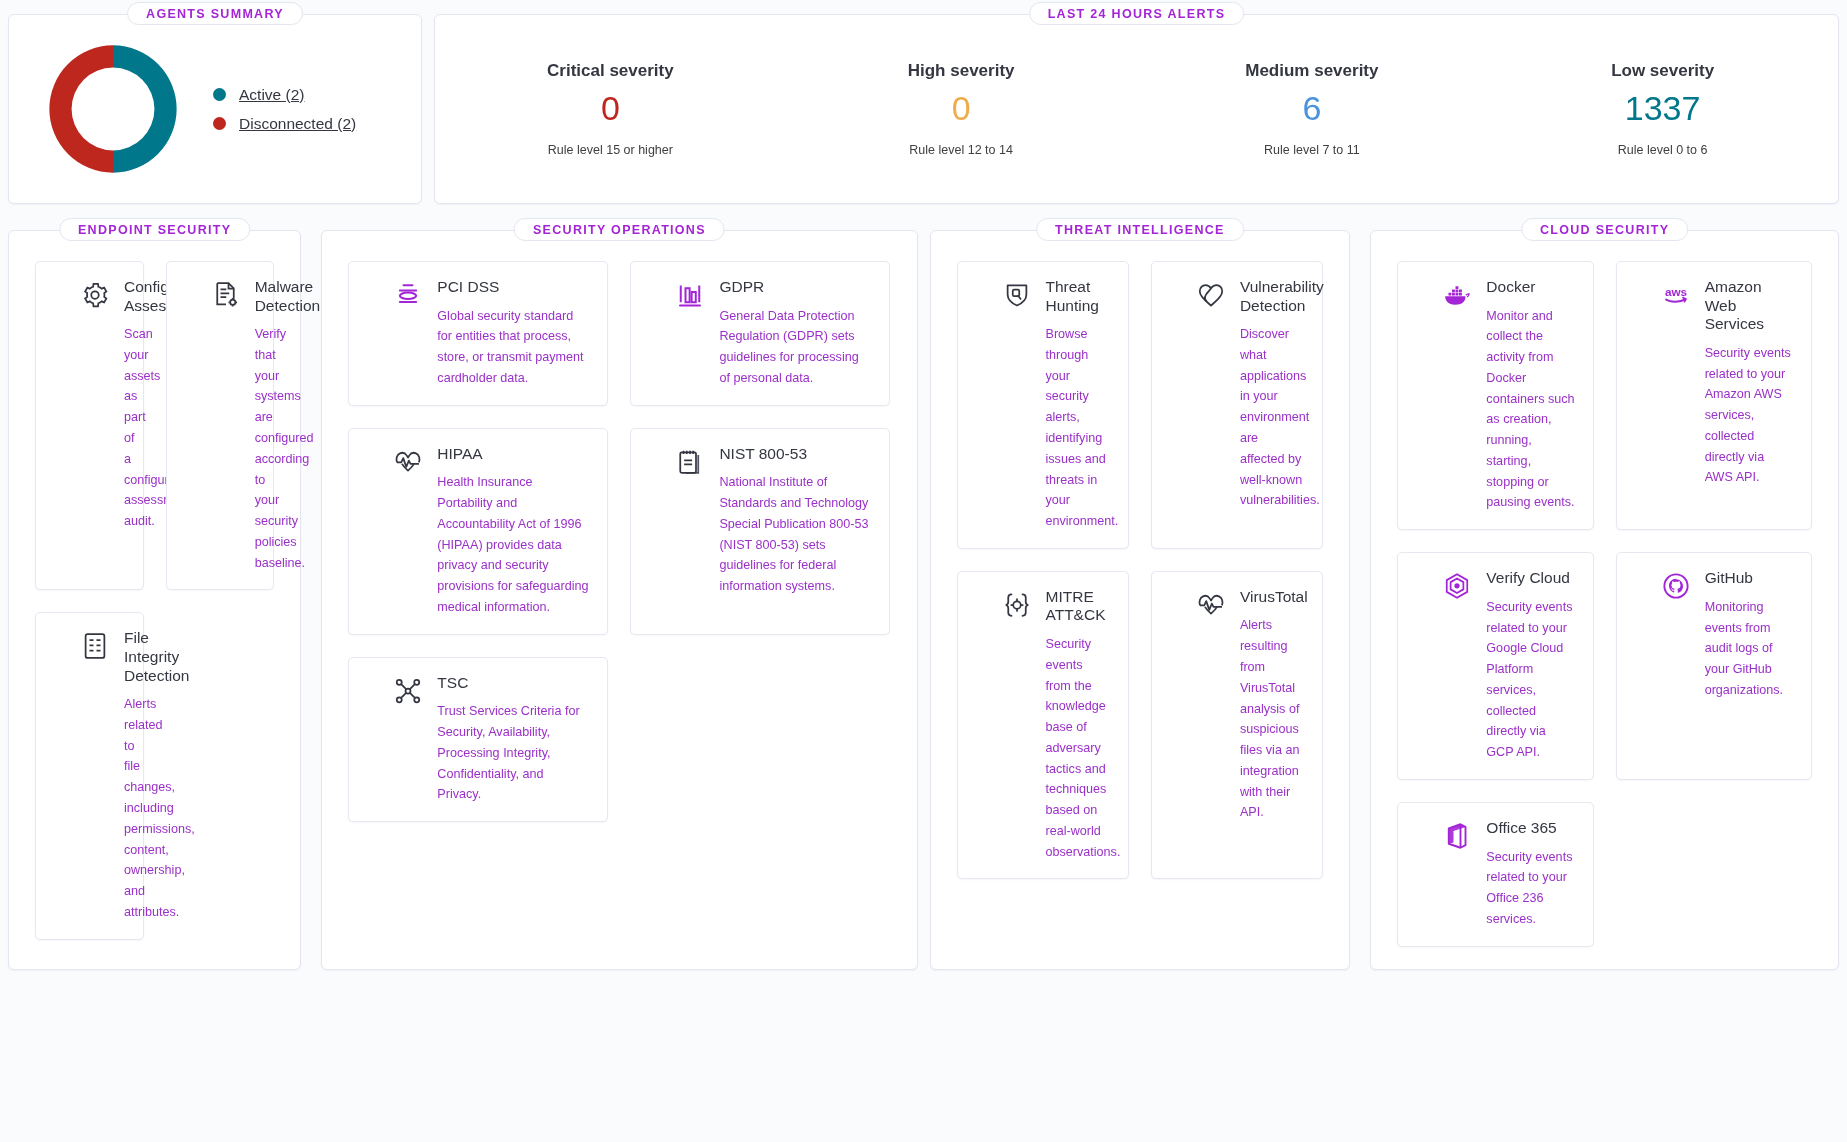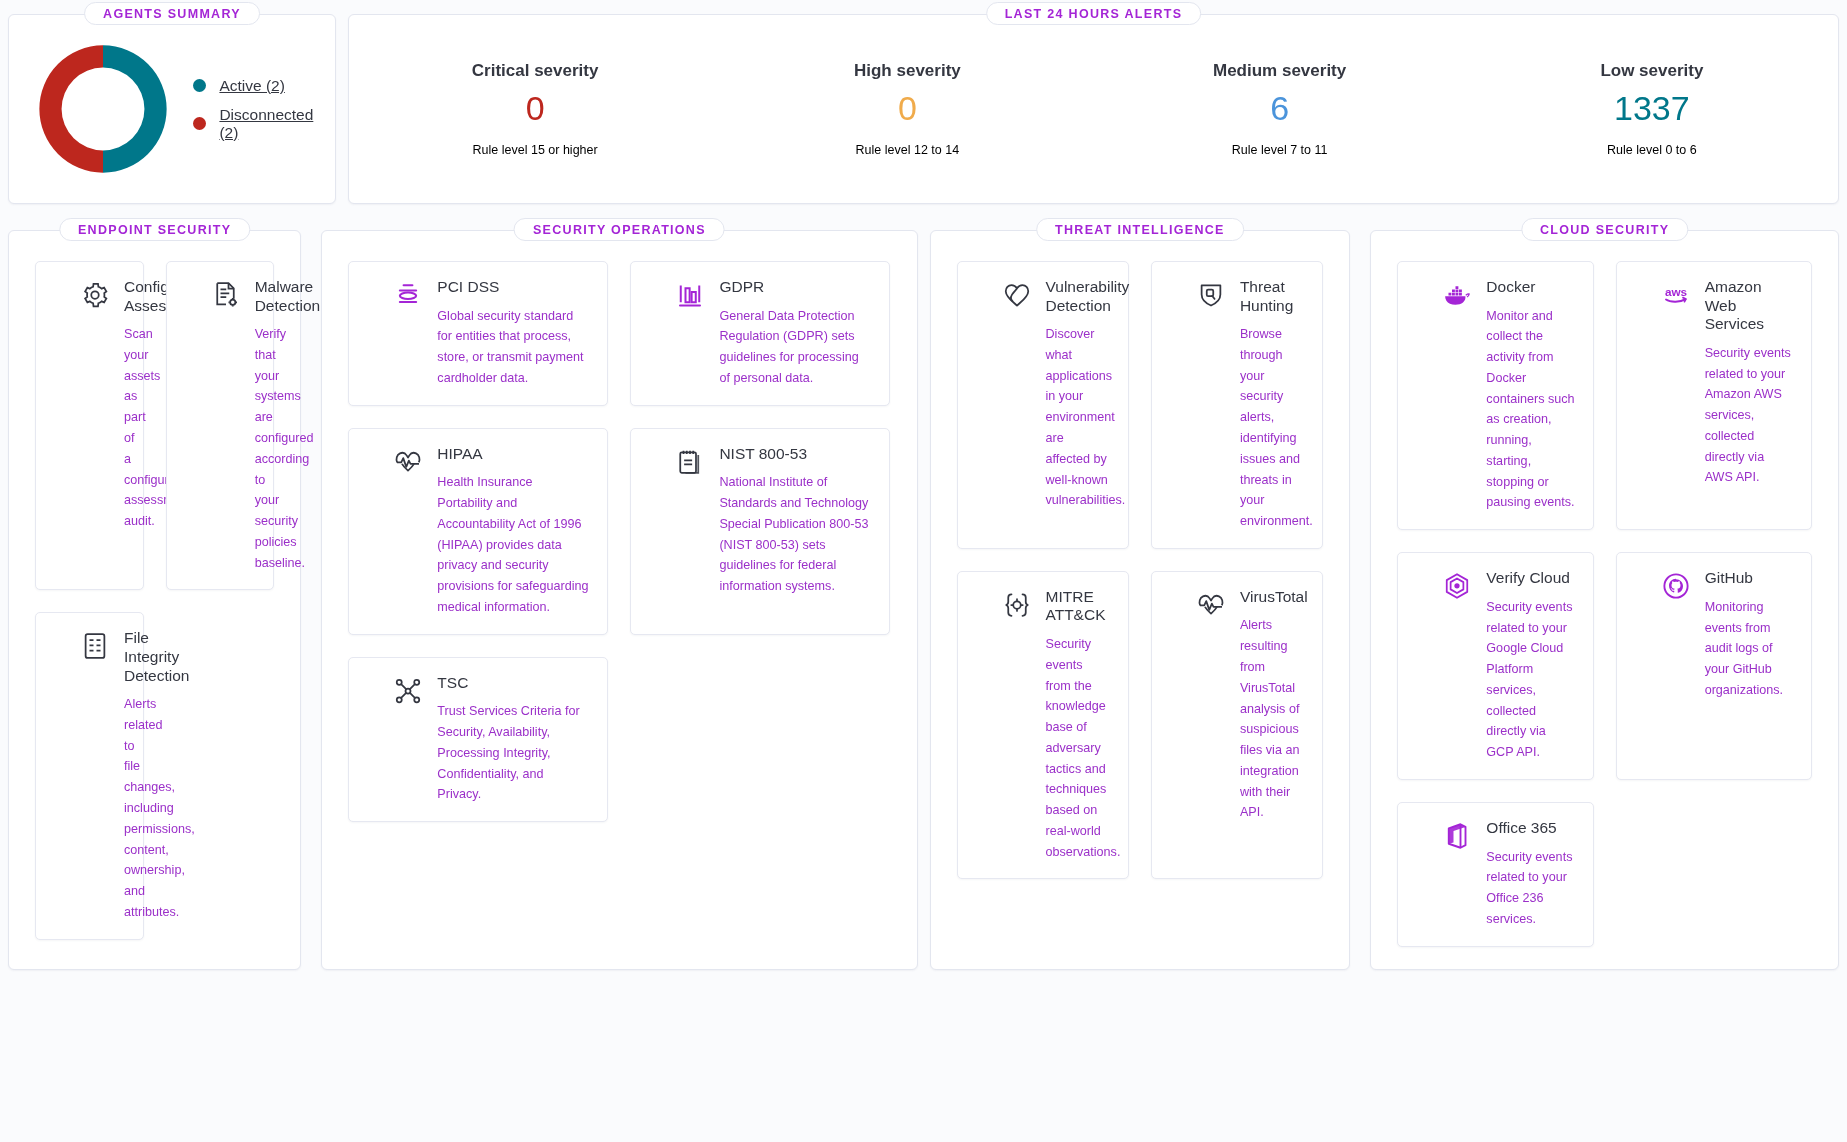--- a/index.html
+++ b/index.html
@@ -32,34 +32,34 @@
     font-size: 12.5px;
     font-weight: 700;
     letter-spacing: 1.3px;
     color: #a425d6;
     white-space: nowrap;
     z-index: 3;
   }
 
   
   .toprow { display: flex; gap: 12px; padding-top: 14px; }
-  .agents-panel { width: 328px; height: 190px; flex: none; }
+  .agents-panel { width: 414px; height: 190px; flex: none; }
   .alerts-panel { flex: 1; height: 190px; }
 
   .agents-body { display: flex; align-items: center; height: 100%; padding: 6px 14px; }
   .donut-wrap { width: 180px; display: flex; justify-content: center; align-items: center; }
   .legend-list { padding-left: 10px; text-decoration: underline; }
   .legend-row { display: flex; align-items: center; margin: 11px 0; font-size: 15.5px; color: #343741; }
   .dot { width: 13px; height: 13px; border-radius: 50%; margin-right: 13px; flex: none; }
 
   .alerts-body { display: flex; height: 100%; align-items: center; }
   .alert-cell { flex: 1; text-align: center; }
   .alert-title { font-size: 17px; color: #343741; margin-bottom: 10px; font-weight: bold; }
   .alert-count { font-size: 34px; font-weight: 400; line-height: 1.05; margin-bottom: 16px; }
-  .alert-sub { font-size: 12.5px; color: #000000; }
+  .alert-sub { font-size: 12.5px; color: #404040; }
 
   
   .sections { display: flex; gap: 12px; margin-top: 26px; }
   .col { flex: 1; display: flex; flex-direction: row; gap: 20px; }
   .section-panel { padding: 30px 26px 22px; }
 
   .cards { display: flex; flex-wrap: wrap; gap: 22px; }
   .card {
     width: calc(50% - 11px);
     background: #fff;
@@ -273,41 +273,41 @@
     </div>
 
     <div class="col">
 
       <div class="panel section-panel">
         <div class="legend">THREAT INTELLIGENCE</div>
         <div class="cards">
           <div class="card">
             <span class="ico">
               <svg viewBox="0 0 24 24" fill="none" stroke="#343741" stroke-width="1.4" stroke-linejoin="round">
-                <path d="M12 20.4C8.2 17 3 13.4 3 8.9 3 6.2 5 4 7.6 4c1.8 0 3.4 1 4.4 2.6C13 5 14.6 4 16.4 4 19 4 21 6.2 21 8.9c0 4.5-5.2 8.1-9 11.5z"></path>
-                <path d="M12 6.6c-1.1 1.8-2.9 3.4-4 5.1-1.2 1.9-.9 4.2.7 5.6"></path>
-              </svg>
-            </span>
-            <div class="card-text">
-              <div class="card-title">Vulnerability Detection</div>
-              <div class="card-desc">Discover what applications in your environment are affected by well-known vulnerabilities.</div>
-            </div>
-          </div>
-
-          <div class="card">
-            <span class="ico">
-              <svg viewBox="0 0 24 24" fill="none" stroke="#343741" stroke-width="1.4" stroke-linejoin="round">
                 <path d="M4.5 4.3h15v7.3c0 4.2-3.1 6.9-7.5 8.8-4.4-1.9-7.5-4.6-7.5-8.8z"></path>
                 <rect x="8.6" y="7.6" width="5.2" height="5.2" rx="1.1"></rect>
                 <path d="M12.6 12.2l2.6 3.4"></path>
               </svg>
             </span>
             <div class="card-text">
               <div class="card-title">Threat Hunting</div>
               <div class="card-desc">Browse through your security alerts, identifying issues and threats in your environment.</div>
+            </div>
+          </div>
+
+          <div class="card">
+            <span class="ico">
+              <svg viewBox="0 0 24 24" fill="none" stroke="#343741" stroke-width="1.4" stroke-linejoin="round">
+                <path d="M12 20.4C8.2 17 3 13.4 3 8.9 3 6.2 5 4 7.6 4c1.8 0 3.4 1 4.4 2.6C13 5 14.6 4 16.4 4 19 4 21 6.2 21 8.9c0 4.5-5.2 8.1-9 11.5z"></path>
+                <path d="M12 6.6c-1.1 1.8-2.9 3.4-4 5.1-1.2 1.9-.9 4.2.7 5.6"></path>
+              </svg>
+            </span>
+            <div class="card-text">
+              <div class="card-title">Vulnerability Detection</div>
+              <div class="card-desc">Discover what applications in your environment are affected by well-known vulnerabilities.</div>
             </div>
           </div>
 
           <div class="card">
             <span class="ico">
               <svg viewBox="0 0 24 24" fill="none" stroke="#343741" stroke-width="1.4" stroke-linecap="round">
                 <path d="M7.6 3.4C5.6 3.4 5 4.4 5 6v3.6c0 1.3-.7 2.1-2 2.4 1.3.3 2 1.1 2 2.4V18c0 1.6.6 2.6 2.6 2.6"></path>
                 <path d="M16.4 3.4c2 0 2.6 1 2.6 2.6v3.6c0 1.3.7 2.1 2 2.4-1.3.3-2 1.1-2 2.4V18c0 1.6-.6 2.6-2.6 2.6"></path>
                 <circle cx="12" cy="12" r="3"></circle>
                 <path d="M12 7.3v1.4M12 15.3v1.4M7.4 12h1.4M15.2 12h1.4"></path>

